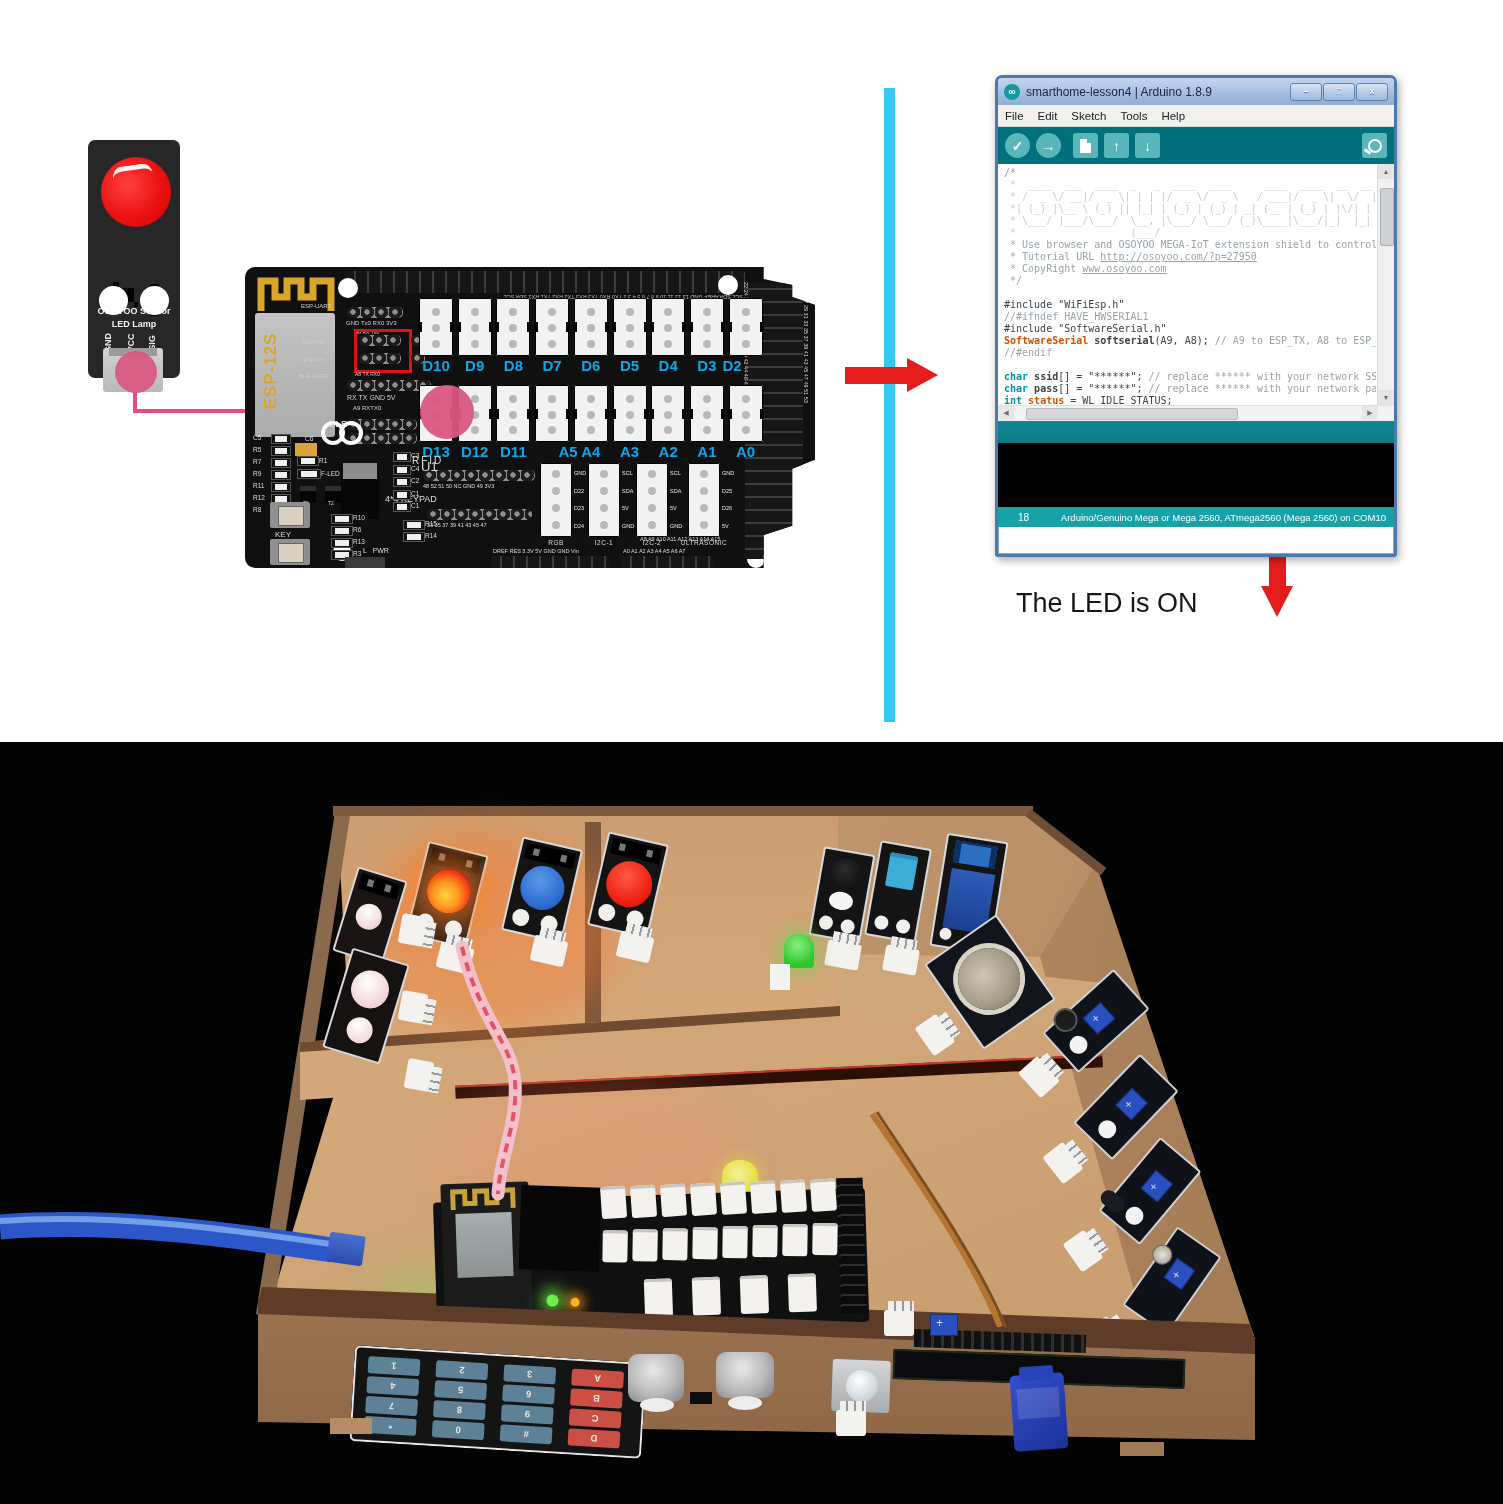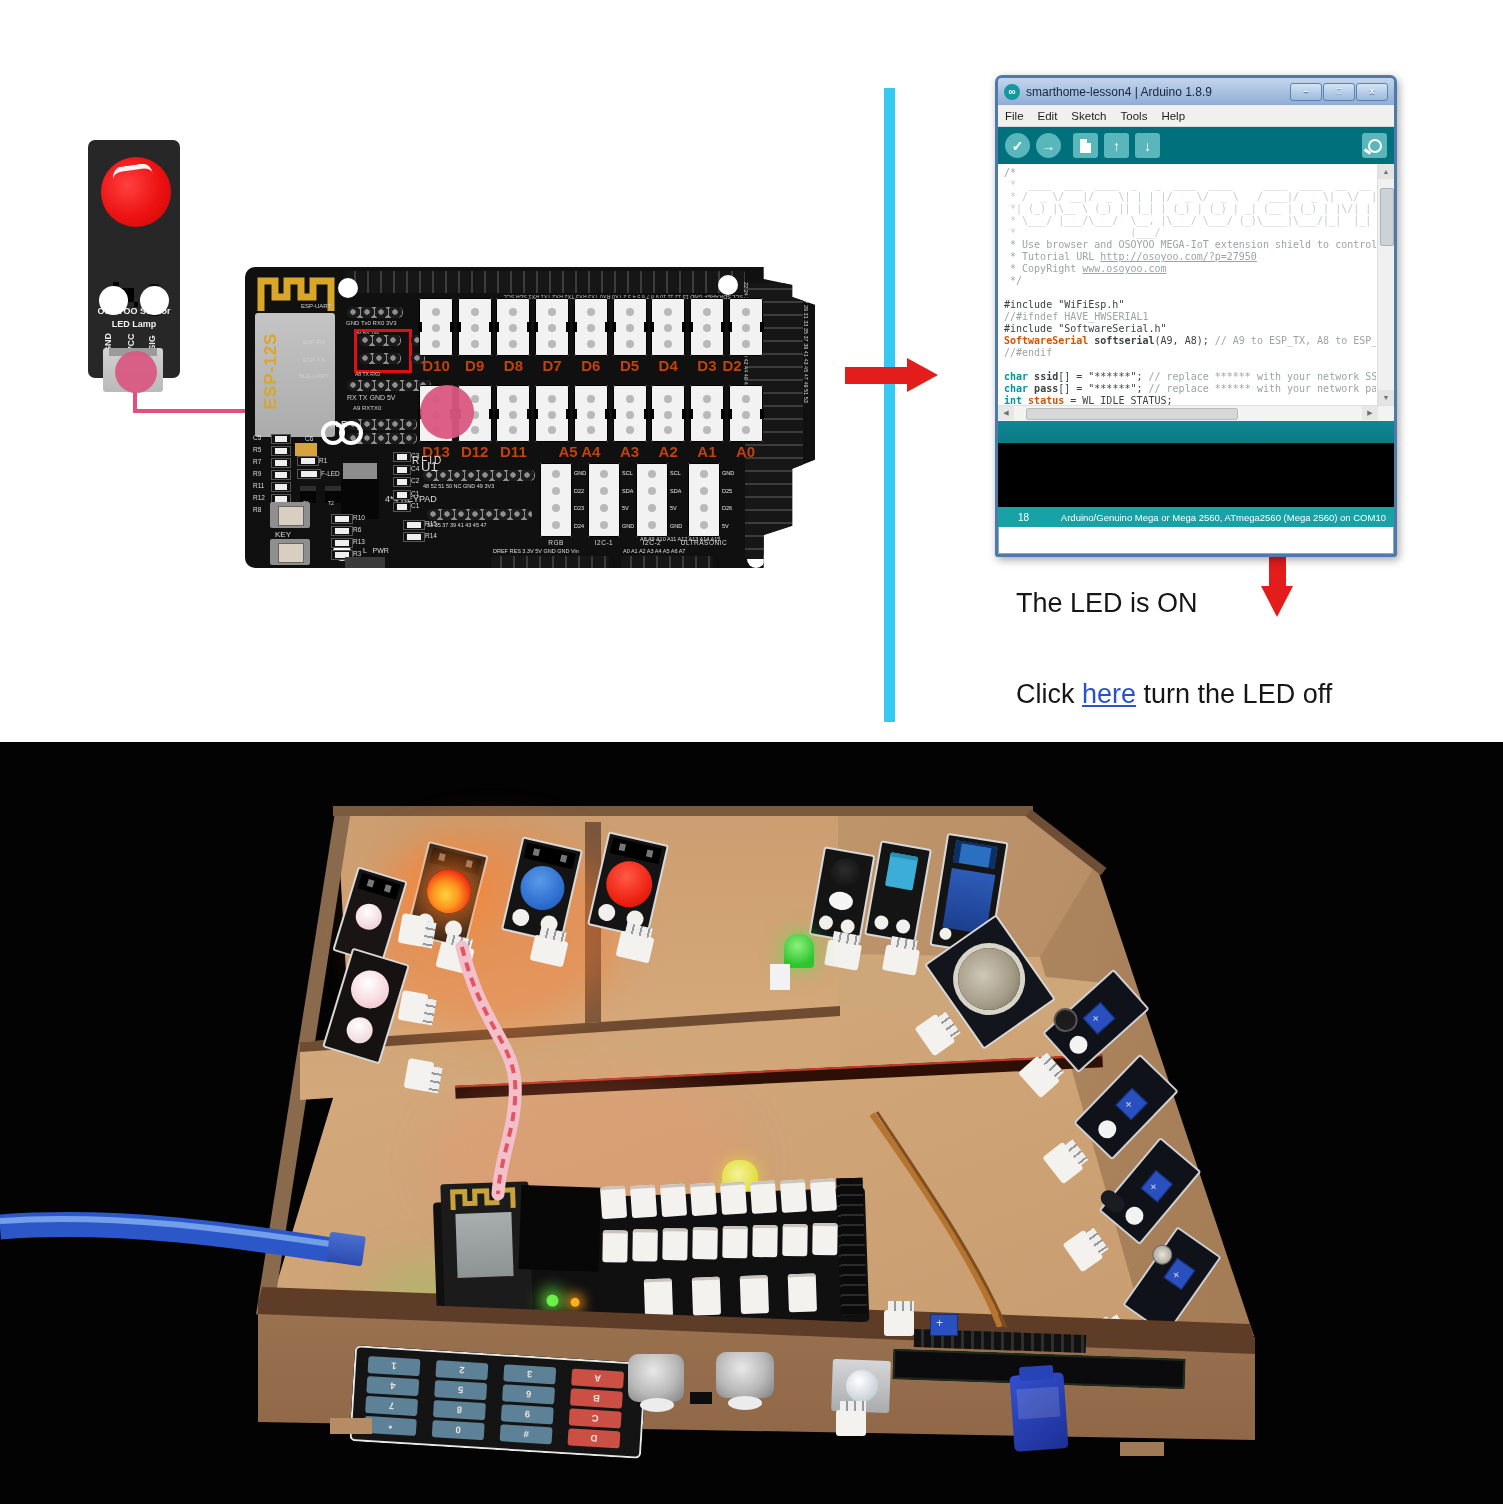--- a/index.html
+++ b/index.html
@@ -35,21 +35,21 @@
   .hdrstrip{position:absolute;background:#242424;border-radius:2px;
     background-image:repeating-linear-gradient(90deg,#161616 0 9px,#3c3c3c 9px 11px,#161616 11px 13px);}
   .tinylab{position:absolute;color:#cfcfcf;font-size:6px;white-space:nowrap;}
   .dotrow{position:absolute;height:11px;background:#2e2e2e;border-radius:5px;
     background-image:repeating-radial-gradient(circle at 6px 5px,#8f8f8f 0 2.4px,#1c1c1c 3px 7px);background-size:14px 11px;}
   .socket3{position:absolute;width:34px;background:#f2f2f2;border-radius:2px;box-shadow:0 0 0 1px #000 inset;}
   .socket3 i{position:absolute;left:13px;width:8px;height:8px;border-radius:50%;background:#b9b9b9;}
   .socket3 i:nth-child(1){top:18%;} .socket3 i:nth-child(2){top:45%;} .socket3 i:nth-child(3){top:72%;}
   .socket3:before,.socket3:after{content:"";position:absolute;width:4px;height:10px;background:#000;top:42%;}
   .socket3:before{left:-1px;} .socket3:after{right:-1px;}
-  .sockLab{position:absolute;width:50px;text-align:center;color:#c2410c;font-weight:bold;font-size:15px;}
+  .sockLab{position:absolute;width:50px;text-align:center;color:#0ea5e9;font-weight:bold;font-size:15px;}
   .socket4{position:absolute;width:32px;height:74px;background:#f2f2f2;border-radius:2px;box-shadow:0 0 0 1px #000 inset;}
   .socket4 i{position:absolute;left:12px;width:8px;height:8px;border-radius:50%;background:#b9b9b9;}
   .socket4 i:nth-child(1){top:10%;} .socket4 i:nth-child(2){top:33%;} .socket4 i:nth-child(3){top:56%;} .socket4 i:nth-child(4){top:79%;}
   .pincol{position:absolute;width:24px;color:#e8e8e8;font-size:5.5px;line-height:17.5px;}
   .gLab{position:absolute;width:70px;text-align:center;color:#ddd;font-size:6.5px;letter-spacing:.5px;}
   .comp{position:absolute;height:8px;background:#111;border:1px solid #555;}
   .comp:before{content:"";position:absolute;left:3px;top:1px;right:3px;bottom:1px;background:#efefef;}
   .clab{color:#ddd;font-size:6.5px;position:absolute;}
   .btn44{position:absolute;width:40px;height:26px;background:#8f8f8f;border-radius:2px;}
   .btn44:before{content:"";position:absolute;left:8px;top:4px;width:24px;height:18px;background:#d8cfc0;border:1px solid #666;}
@@ -497,23 +497,20 @@
     </div>
     <div class="tealstrip"></div>
     <div class="console"></div>
     <div class="statusb">
       <span class="l">18</span>
       <span>Arduino/Genuino Mega or Mega 2560, ATmega2560 (Mega 2560) on COM10</span>
     </div>
   </div>
 
   <div class="ab note1" style="left:1016px;top:588px;">The LED is ON</div>
-  <div class="ab note1" style="left:1016px;top:679px;">
-    <span>Click </span><span class="lnk blue">here</span><span> turn the LED off</span>
-  </div>
 
   <div class="ab photo">
 
     <div class="poly" style="left:0;top:0;width:1503px;height:762px;
       clip-path:polygon(350px 300px,838px 262px,838px 210px,1042px 212px,1148px 595px,262px 590px);
       background:linear-gradient(160deg,#dcb183,#c2976b);"></div>
     <div class="poly" style="left:0;top:0;width:1503px;height:762px;
       clip-path:polygon(337px 72px,838px 72px,838px 265px,350px 300px);
       background:linear-gradient(#c89a6d,#ecc090);"></div>
     <div class="poly" style="left:0;top:0;width:1503px;height:762px;

